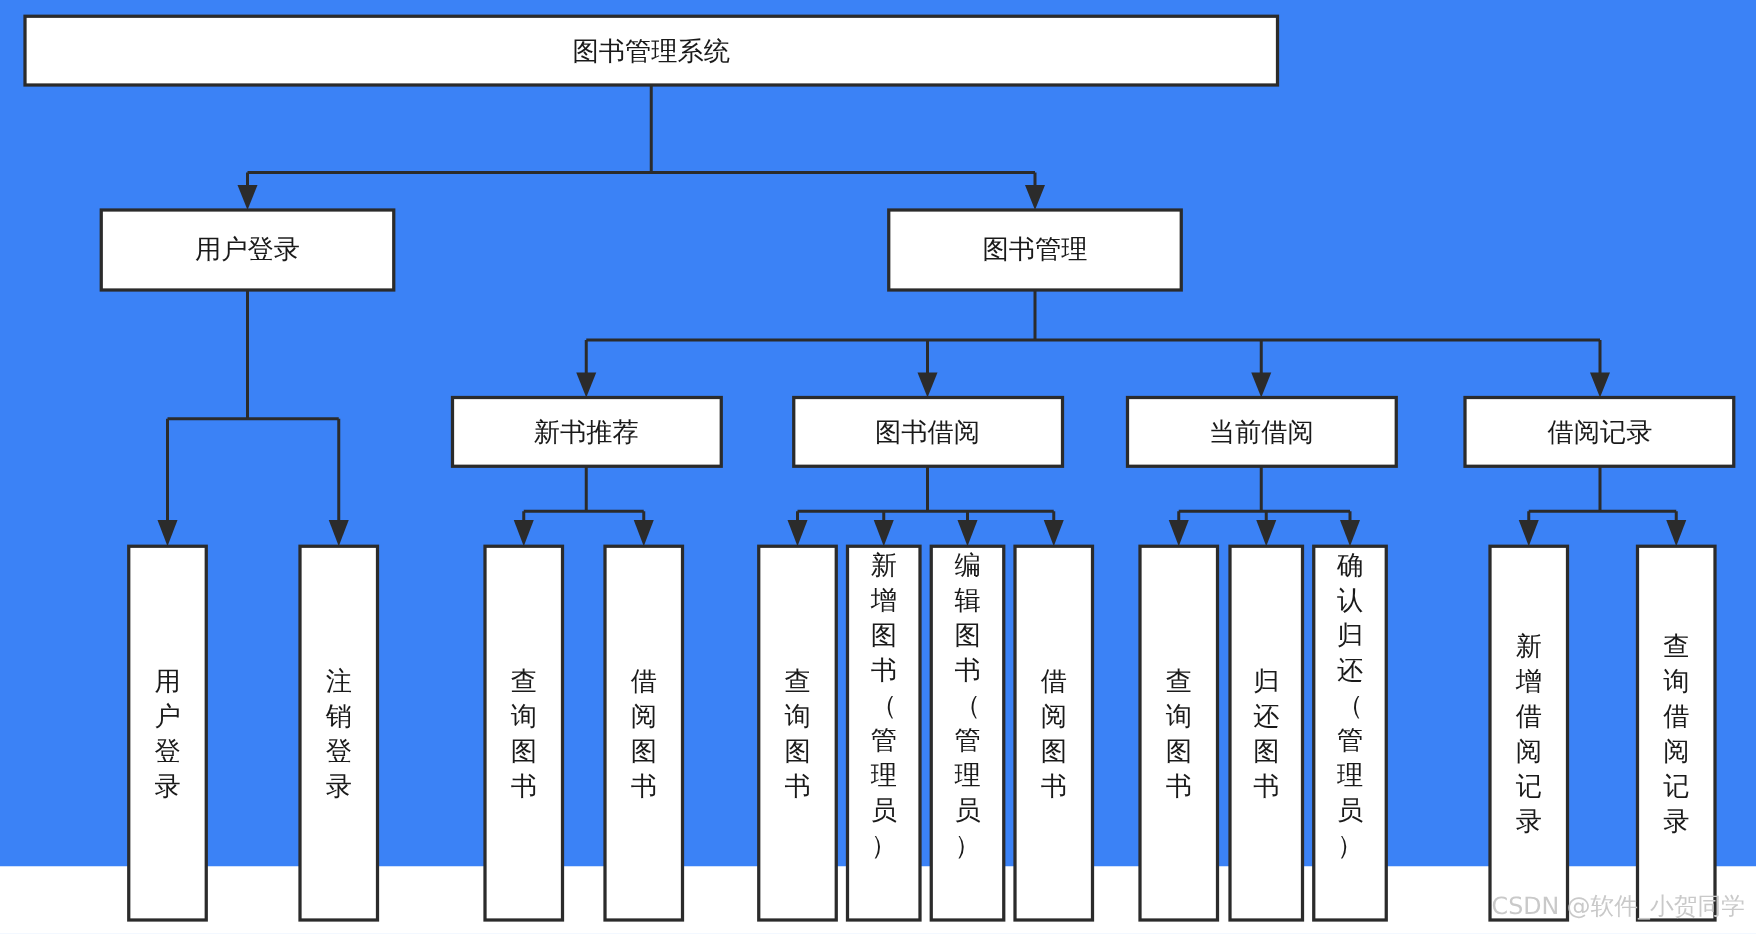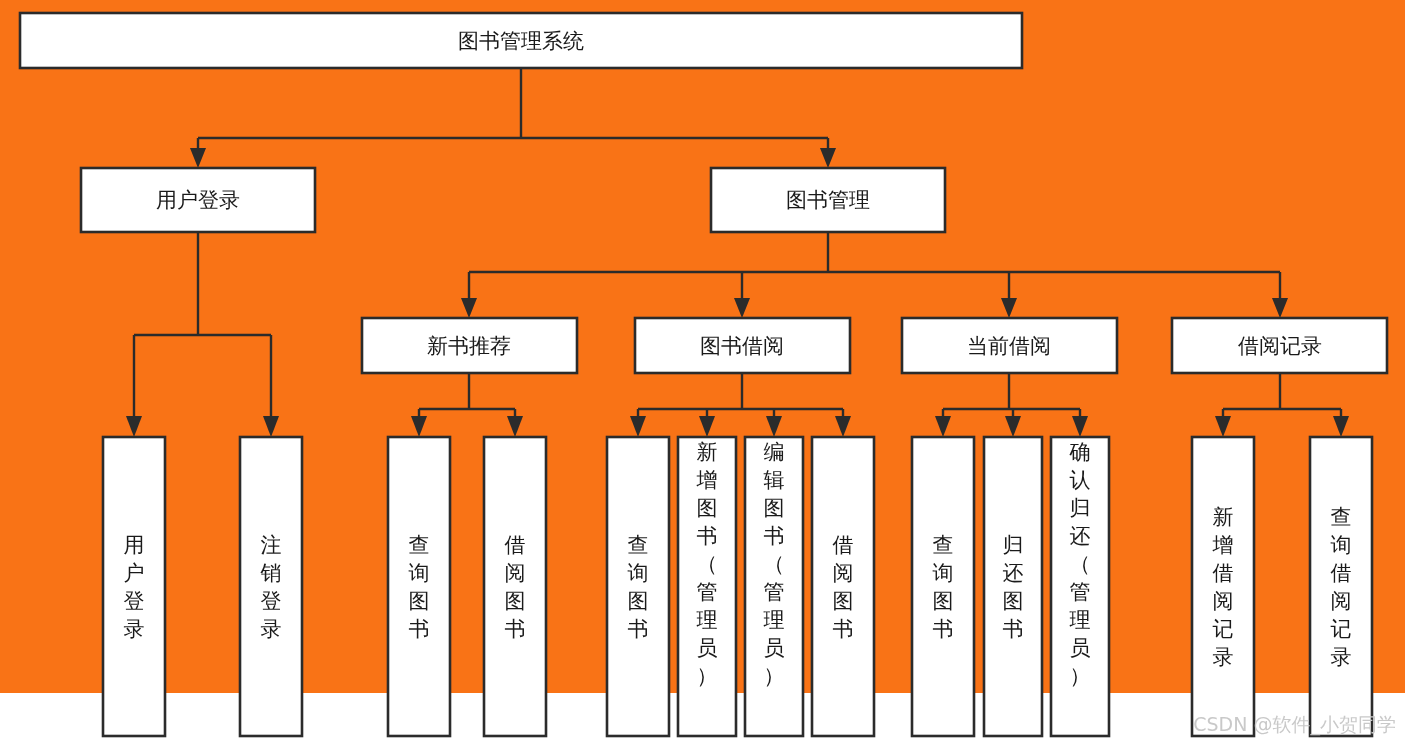--- a/index.html
+++ b/index.html
@@ -10,21 +10,21 @@
   body {
     width: 1405px;
     height: 747px;
     overflow: hidden;
     font-family: "DejaVu Sans", "Liberation Sans", sans-serif;
   }
   #diagram-root {
     position: relative;
     width: 1405px;
     height: 693px;
-    background: #f97316;
+    background: #3b82f6;
   }
   svg.diagram-svg {
     position: absolute;
     top: 0;
     left: 0;
     width: 1405px;
     height: 747px;
     display: block;
   }
   .node-rect {

